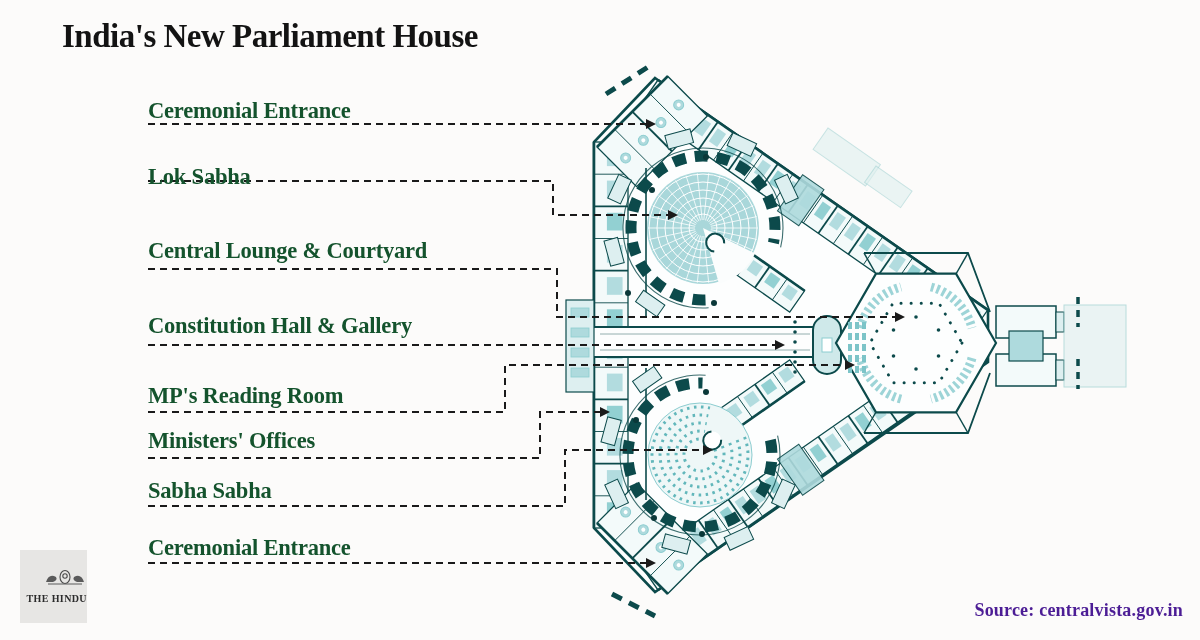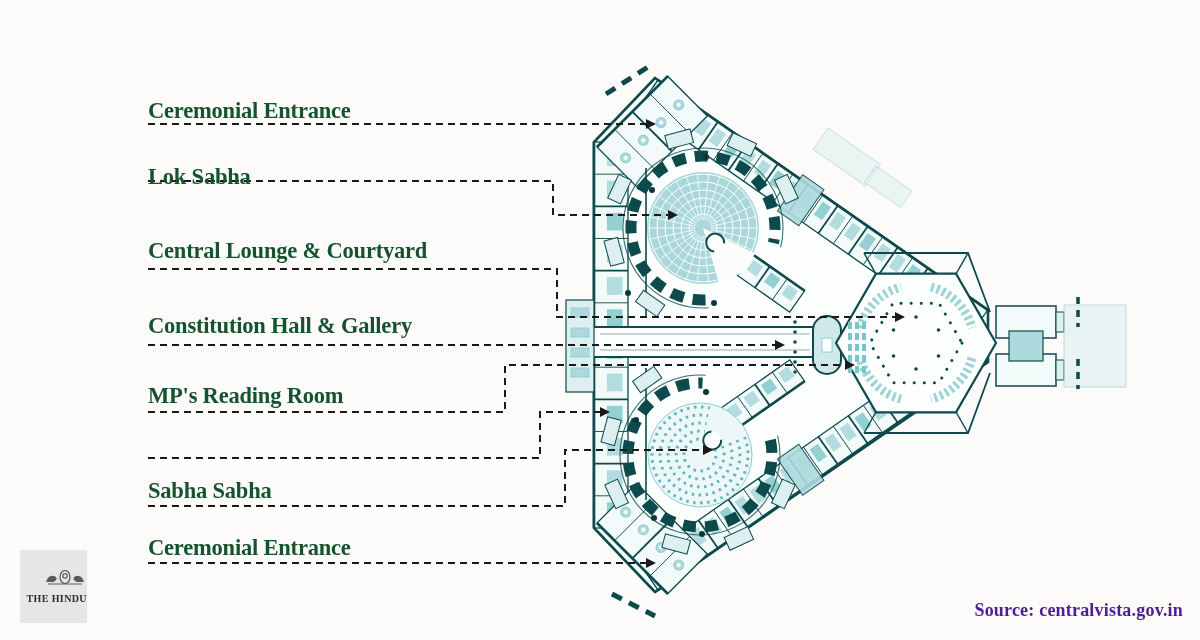--- a/index.html
+++ b/index.html
@@ -363,26 +363,28 @@
         <polygon points="855,365 845,360 845,370" fill="#1a1a1a"></polygon>
         <polyline points="148,458 540,458 540,412 600,412" fill="none" stroke="#1a1a1a" stroke-width="2" stroke-dasharray="7 5"></polyline>
         <polygon points="610,412 600,407 600,417" fill="#1a1a1a"></polygon>
         <polyline points="148,506 565,506 565,450 703,450" fill="none" stroke="#1a1a1a" stroke-width="2" stroke-dasharray="7 5"></polyline>
         <polygon points="713,450 703,445 703,455" fill="#1a1a1a"></polygon>
         <polyline points="148,563 646,563" fill="none" stroke="#1a1a1a" stroke-width="2" stroke-dasharray="7 5"></polyline>
         <polygon points="656,563 646,558 646,568" fill="#1a1a1a"></polygon>
       </g>
     </svg>
 
+  <div id="title">India's New Parliament House</div>
 
   <div class="lbl" style="top:99px">Ceremonial Entrance</div>
   <div class="lbl" style="top:165px">Lok Sabha</div>
   <div class="lbl" style="top:314px">Constitution Hall &amp; Gallery</div>
   <div class="lbl" style="top:239px">Central Lounge &amp; Courtyard</div>
   <div class="lbl" style="top:384px">MP's Reading Room</div>
+  <div class="lbl" style="top:429px">Ministers' Offices</div>
   <div class="lbl" style="top:479px">Sabha Sabha</div>
   <div class="lbl" style="top:536px">Ceremonial Entrance</div>
 
   <div id="logo">
     <span class="crest">
       <svg width="44" height="18" viewBox="0 0 44 18">
         <g fill="none" stroke="#4a4a4a" stroke-width="1.1">
           <ellipse cx="22" cy="8" rx="5" ry="6.5"></ellipse>
           <circle cx="22" cy="7" r="2.2"></circle>
           <path d="M3,13 Q6,4 13,8 Q15,11 10,13 Z" fill="#5a5a5a" stroke="none"></path>

